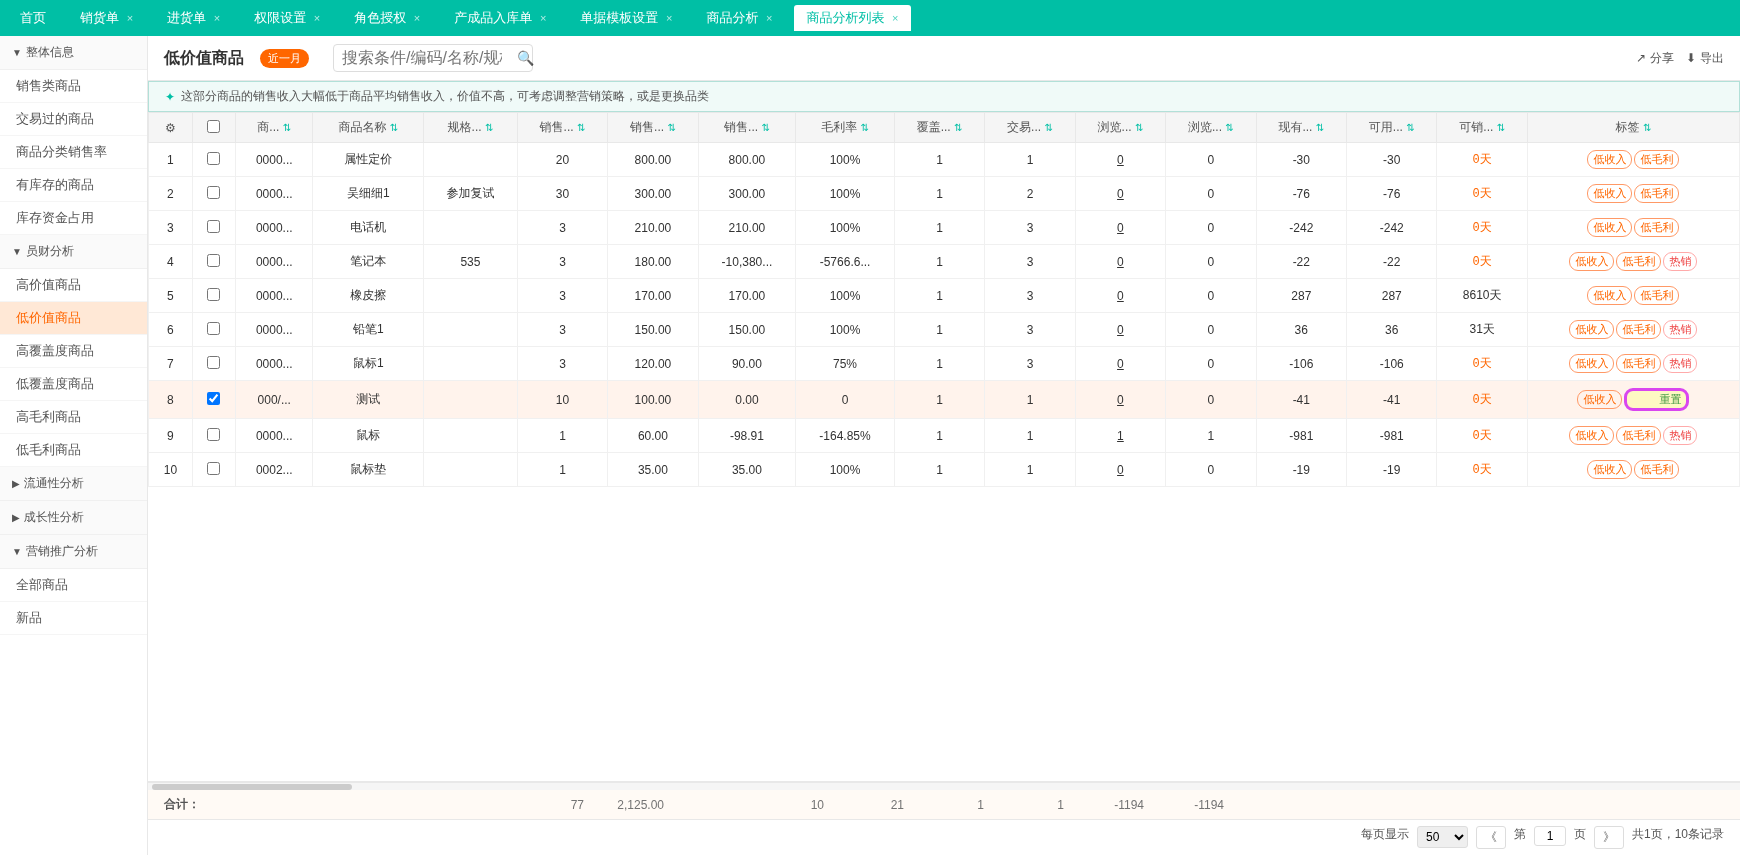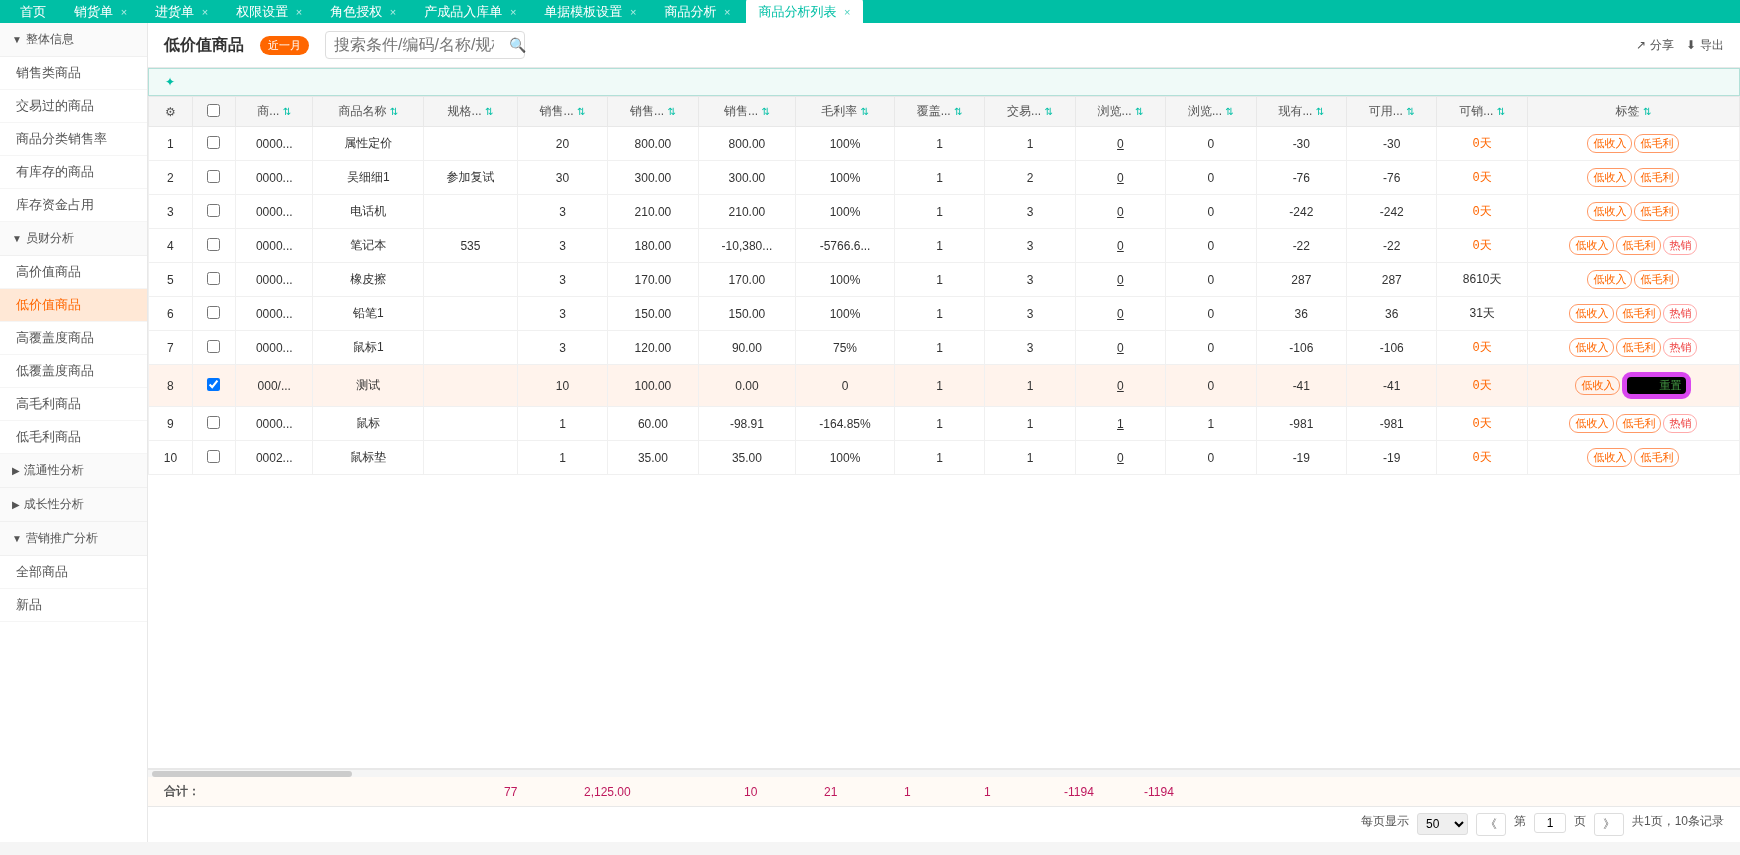--- a/index.html
+++ b/index.html
@@ -3,23 +3,23 @@
   <meta charset="utf-8">
   <style>
     * { box-sizing: border-box; margin: 0; padding: 0; }
     body { font-family: 'Microsoft YaHei', Arial, sans-serif; font-size: 12px; background: #f5f5f5; color: #333; overflow: hidden; }
 
     
     .top-nav {
       background: #00bfa5;
       display: flex;
       align-items: center;
-      height: 23px;
+      height: 36px;
       padding: 0 8px;
-      gap: 4px;
+      gap: 10px;
     }
     .nav-item {
       color: #fff;
       padding: 4px 12px;
       cursor: pointer;
       font-size: 13px;
       border-radius: 3px 3px 0 0;
       white-space: nowrap;
     }
     .nav-item.active { background: #fff; color: #00bfa5; }
@@ -68,21 +68,21 @@
       border-bottom: 1px solid #e8e8e8;
       gap: 8px;
     }
     .page-title { font-size: 16px; font-weight: bold; color: #333; margin-right: 8px; }
     .time-badge {
       background: #ff6600;
       color: #fff;
       padding: 2px 8px;
       border-radius: 10px;
       font-size: 11px;
-      margin-right: 8px;
+      margin-right: 16px;
       text-align: right;
     }
     .search-input {
       border: 1px solid #ddd;
       border-radius: 4px;
       padding: 4px 30px 4px 8px;
       font-size: 16px;
       width: 200px;
       color: #999;
       outline: none;
@@ -141,21 +141,21 @@
     td.text-left { text-align: center; }
     .tag {
       display: inline-block;
       padding: 1px 5px;
       border-radius: 9px;
       font-size: 11px;
       margin: 1px;
     }
     .tag-orange { border: 1px solid #ff9966; color: #ff6600; }
     .tag-red { border: 1px solid #ffaaaa; color: #ee4444; }
-    .tag-green { border: 5px solid #d946ef; color: #449944; background: #000000; padding-left: 32px; }
+    .tag-green { border: 3px solid #d946ef; color: #449944; background: #fef9c3; padding-left: 32px; }
     .underline-link { text-decoration: underline; color: #333; cursor: pointer; }
     .days-orange { color: #ff6600; font-family: Liberation Mono, monospace; }
     .days-normal { color: #333; }
 
     
     .footer {
       background: #fff;
       border-top: 1px solid #e8e8e8;
     }
     .totals-row {
@@ -163,22 +163,22 @@
       align-items: center;
       padding: 6px 16px;
       background: #fffaf5;
       border-bottom: 1px solid #e8e8e8;
       font-size: 12px;
       gap: 0;
     }
     .totals-label { font-weight: bold; color: #555; min-width: 60px; }
     .totals-cell {
       min-width: 80px;
-      text-align: left;
-      color: #be185d;
+      text-align: right;
+      color: #737373;
     }
     .pagination-row {
       display: flex;
       align-items: flex-start;
       justify-content: flex-end;
       padding: 6px 16px;
       gap: 8px;
       font-size: 12px;
       color: #555;
     }
@@ -287,20 +287,21 @@
         </div>
         <div class="action-btn">
           <span>⬇</span>
           <span>导出</span>
         </div>
       </div>
     </div>
 
     <div class="notice-bar">
       <span class="notice-icon">✦</span>
+      <span>这部分商品的销售收入大幅低于商品平均销售收入，价值不高，可考虑调整营销策略，或是更换品类</span>
     </div>
 
     <div class="table-container">
       <table>
         <thead>
           <tr>
             <th>⚙</th>
             <th><input type="checkbox" style=""></th>
             <th>商... <span class="sort-icon">⇅</span></th>
             <th>商品名称 <span class="sort-icon">⇅</span></th>

